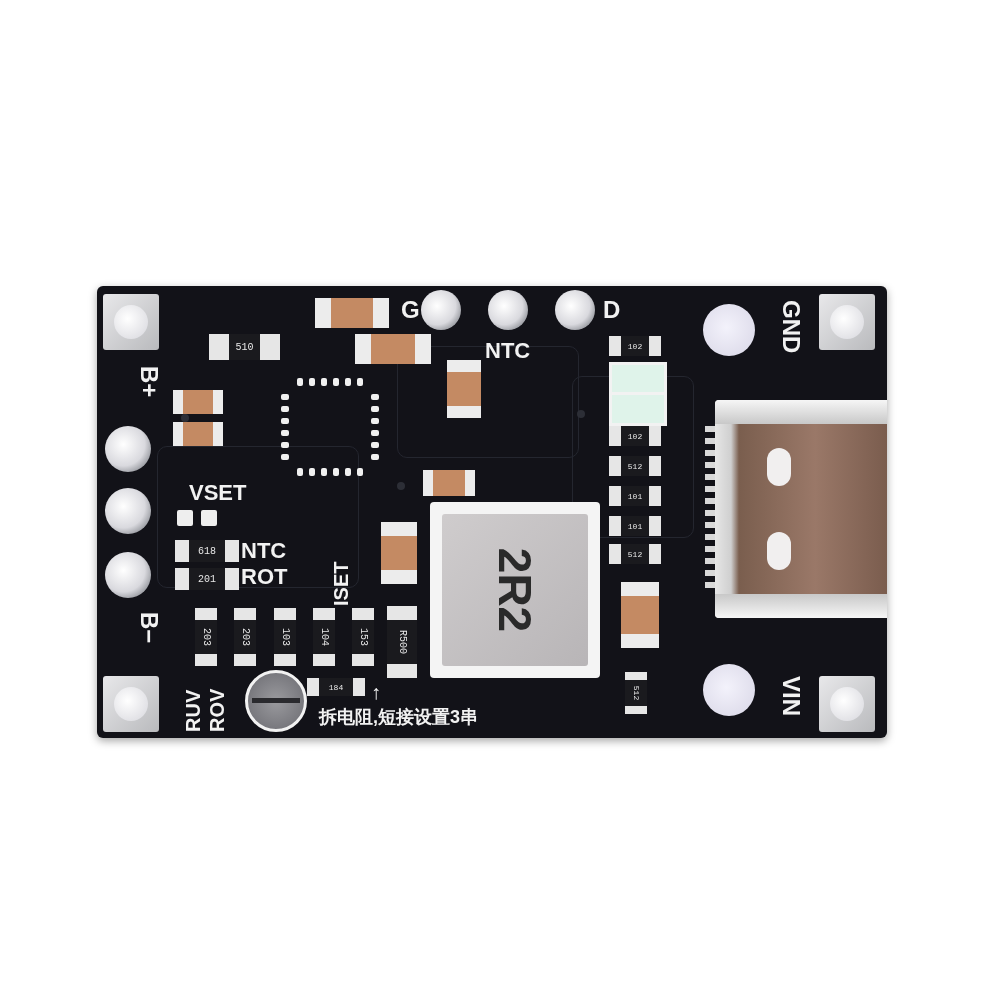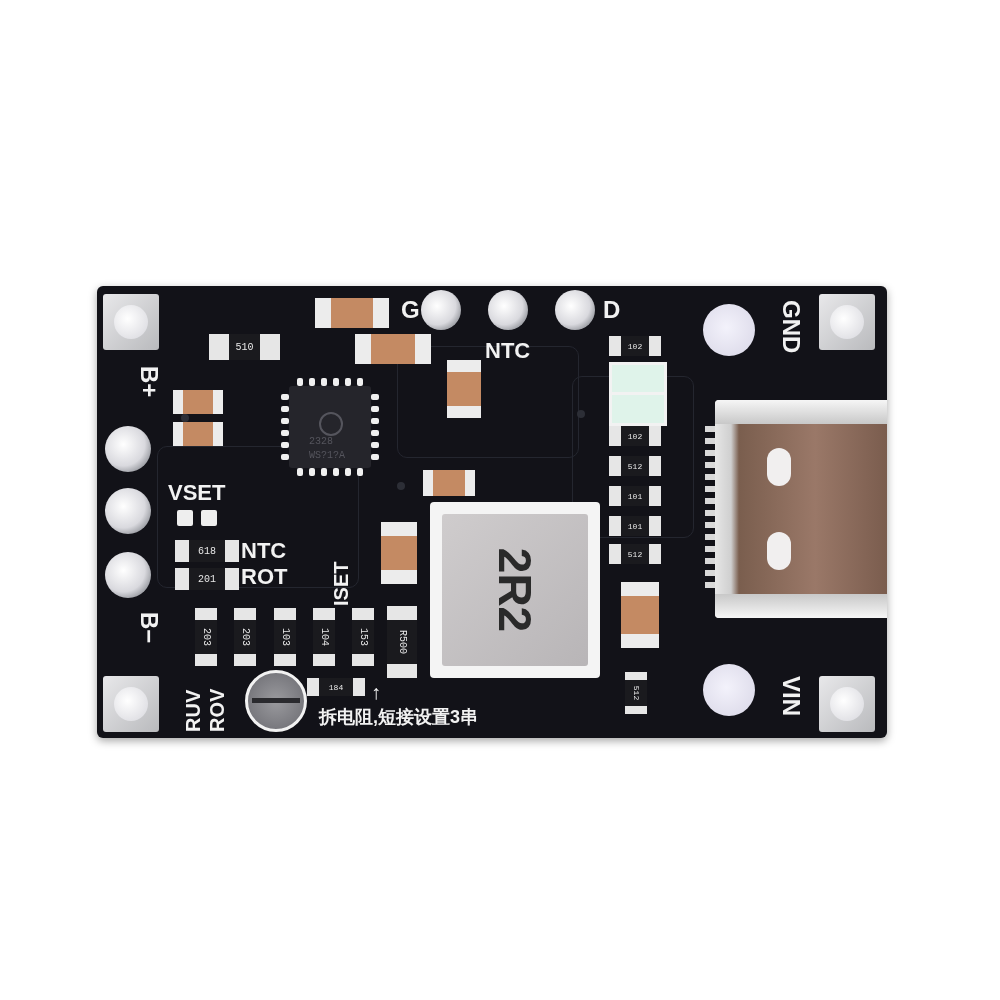--- a/index.html
+++ b/index.html
@@ -61,34 +61,29 @@
   <div class="hole" style="left:606px;top:18px;"></div>
   <div class="hole" style="left:606px;top:378px;"></div>
 
   <div class="silk" style="left:42px;top:80px;font-size:24px;transform:rotate(90deg);transform-origin:left top;left:64px;">B+</div>
   <div class="silk" style="left:64px;top:326px;font-size:24px;transform:rotate(90deg);transform-origin:left top;">B−</div>
   <div class="silk" style="left:304px;top:12px;font-size:24px;">G</div>
   <div class="silk" style="left:388px;top:54px;font-size:22px;">NTC</div>
   <div class="silk" style="left:506px;top:12px;font-size:24px;">D</div>
   <div class="silk" style="left:706px;top:14px;font-size:24px;transform:rotate(90deg);transform-origin:left top;">GND</div>
   <div class="silk" style="left:706px;top:390px;font-size:24px;transform:rotate(90deg);transform-origin:left top;">VIN</div>
-  <div class="silk" style="left:71px;top:196px;font-size:22px;">VSET</div>
+  <div class="silk" style="left:92px;top:196px;font-size:22px;">VSET</div>
   <div class="silk" style="left:144px;top:254px;font-size:22px;">NTC</div>
   <div class="silk" style="left:144px;top:280px;font-size:22px;">ROT</div>
   <div class="silk" style="left:234px;top:258px;font-size:20px;transform:rotate(-90deg);transform-origin:left top;top:320px;">ISET</div>
   <div class="silk" style="left:86px;top:446px;font-size:20px;transform:rotate(-90deg);transform-origin:left top;">RUV</div>
   <div class="silk" style="left:110px;top:446px;font-size:20px;transform:rotate(-90deg);transform-origin:left top;">ROV</div>
   <div class="silk" style="left:222px;top:422px;font-size:18px;">拆电阻,短接设置3串</div>
   <div class="silk" style="left:274px;top:396px;font-size:20px;">↑</div>
 
-  <div class="ic">
-    <div class="ic-logo"></div>
-    <div class="ic-txt" style="top:50px;">2328</div>
-    <div class="ic-txt" style="top:64px;">WS?1?A</div>
-  </div>
 
   <div class="ic-pin" style="left:200px;top:92px;width:6px;height:8px;"></div>
   <div class="ic-pin" style="left:212px;top:92px;width:6px;height:8px;"></div>
   <div class="ic-pin" style="left:224px;top:92px;width:6px;height:8px;"></div>
   <div class="ic-pin" style="left:236px;top:92px;width:6px;height:8px;"></div>
   <div class="ic-pin" style="left:248px;top:92px;width:6px;height:8px;"></div>
   <div class="ic-pin" style="left:260px;top:92px;width:6px;height:8px;"></div>
   <div class="ic-pin" style="left:200px;top:182px;width:6px;height:8px;"></div>
   <div class="ic-pin" style="left:212px;top:182px;width:6px;height:8px;"></div>
   <div class="ic-pin" style="left:224px;top:182px;width:6px;height:8px;"></div>

